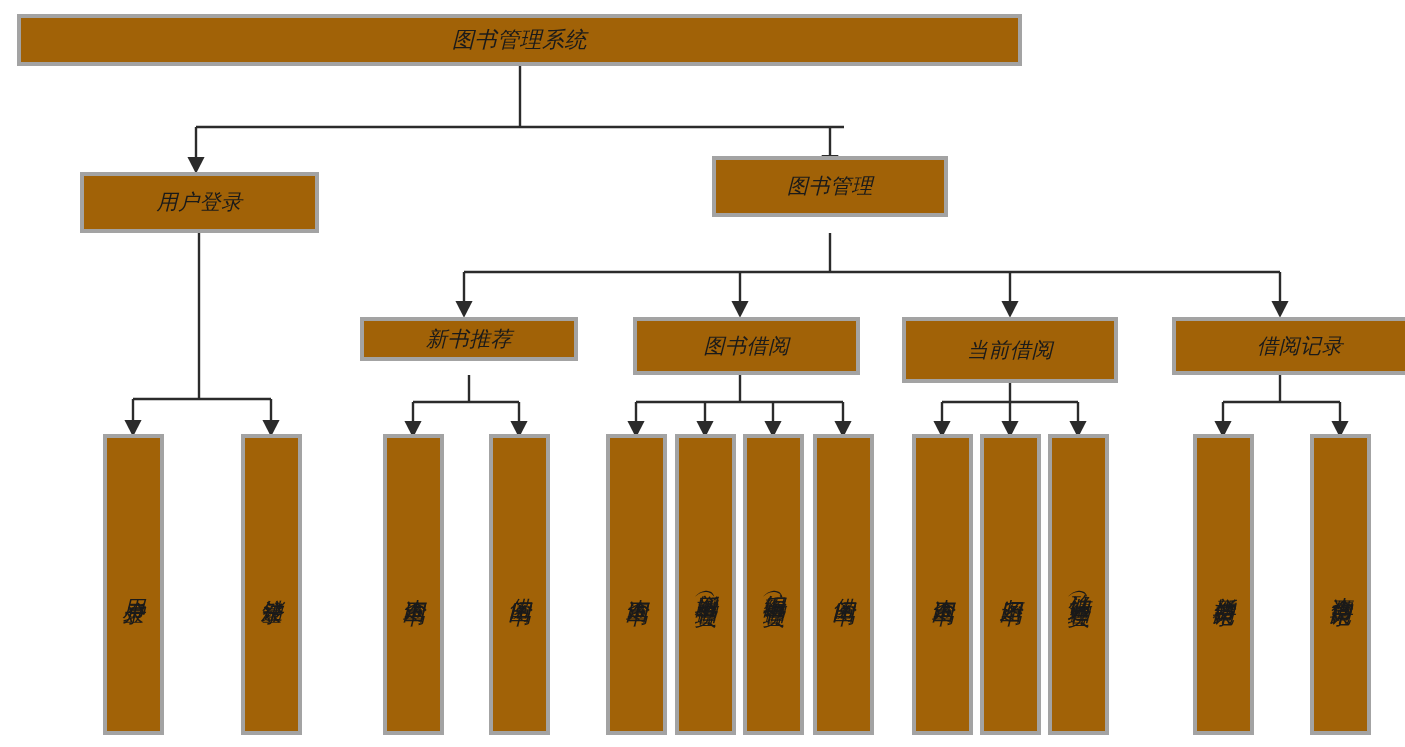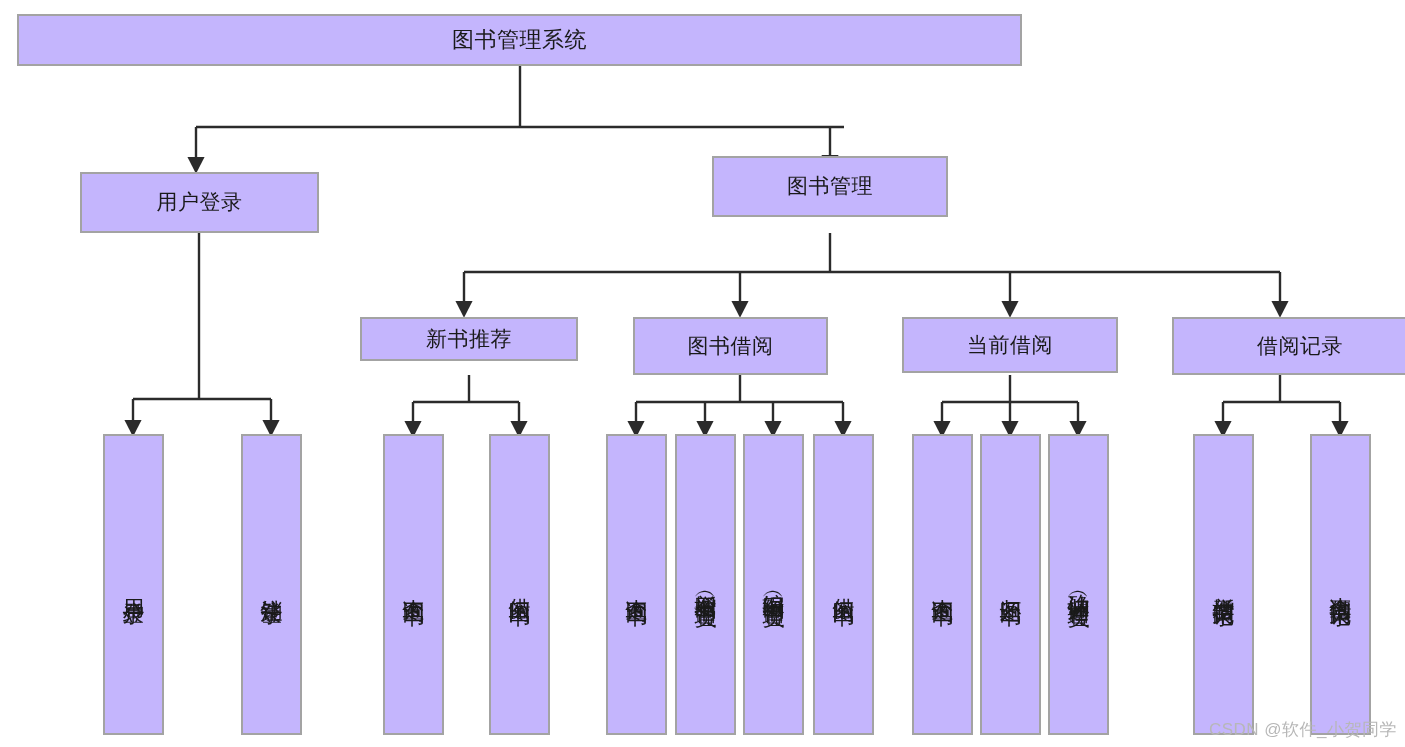--- a/index.html
+++ b/index.html
@@ -23,26 +23,27 @@
     position: absolute;
     left: 0;
     top: 0;
     width: 1405px;
     height: 747px;
     pointer-events: none;
   }
   .node {
     position: absolute;
     box-sizing: border-box;
-    background: #c4b5fd;
-    border: 2px solid #a3a3a3;
+    background: #a16207;
+    border: 4px solid #a3a3a3;
     display: flex;
     align-items: center;
     justify-content: center;
     overflow: hidden;
+    font-style: italic;
   }
   .node .lbl {
     color: #1a1a1a;
     white-space: nowrap;
     line-height: 1.18;
   }
   .node.horiz .lbl {
     font-size: 21px;
     letter-spacing: 0.5px;
   }
@@ -135,24 +136,24 @@
   <div class="node horiz" style="left:80px; top:172px; width:239px; height:61px;">
     <span class="lbl">用户登录</span>
   </div>
   <div class="node horiz" style="left:712px; top:156px; width:236px; height:61px;">
     <span class="lbl">图书管理</span>
   </div>
 
   <div class="node horiz" style="left:360px; top:317px; width:218px; height:44px;">
     <span class="lbl">新书推荐</span>
   </div>
-  <div class="node horiz" style="left:633px; top:317px; width:195px; height:58px;">
+  <div class="node horiz" style="left:633px; top:317px; width:227px; height:58px;">
     <span class="lbl">图书借阅</span>
   </div>
-  <div class="node horiz" style="left:902px; top:317px; width:216px; height:56px;justify-content:center;">
+  <div class="node horiz" style="left:902px; top:317px; width:216px; height:66px;justify-content:center;">
     <span class="lbl">当前借阅</span>
   </div>
   <div class="node horiz" style="left:1172px; top:317px; width:256px; height:58px;">
     <span class="lbl">借阅记录</span>
   </div>
 
   <div class="node leaf" style="left:103px; top:434px; width:61px; height:301px;">
     <span class="lbl">用户登录</span>
   </div>
   <div class="node leaf" style="left:241px; top:434px; width:61px; height:301px;">
@@ -189,15 +190,14 @@
     <span class="lbl">确认归还（管理员）</span>
   </div>
 
   <div class="node leaf" style="left:1193px; top:434px; width:61px; height:301px;">
     <span class="lbl">新增借阅记录</span>
   </div>
   <div class="node leaf" style="left:1310px; top:434px; width:61px; height:301px;">
     <span class="lbl">查询借阅记录</span>
   </div>
 
-  <div class="watermark">CSDN @软件_小贺同学</div>
 
 </div>
 
 </body></html>

